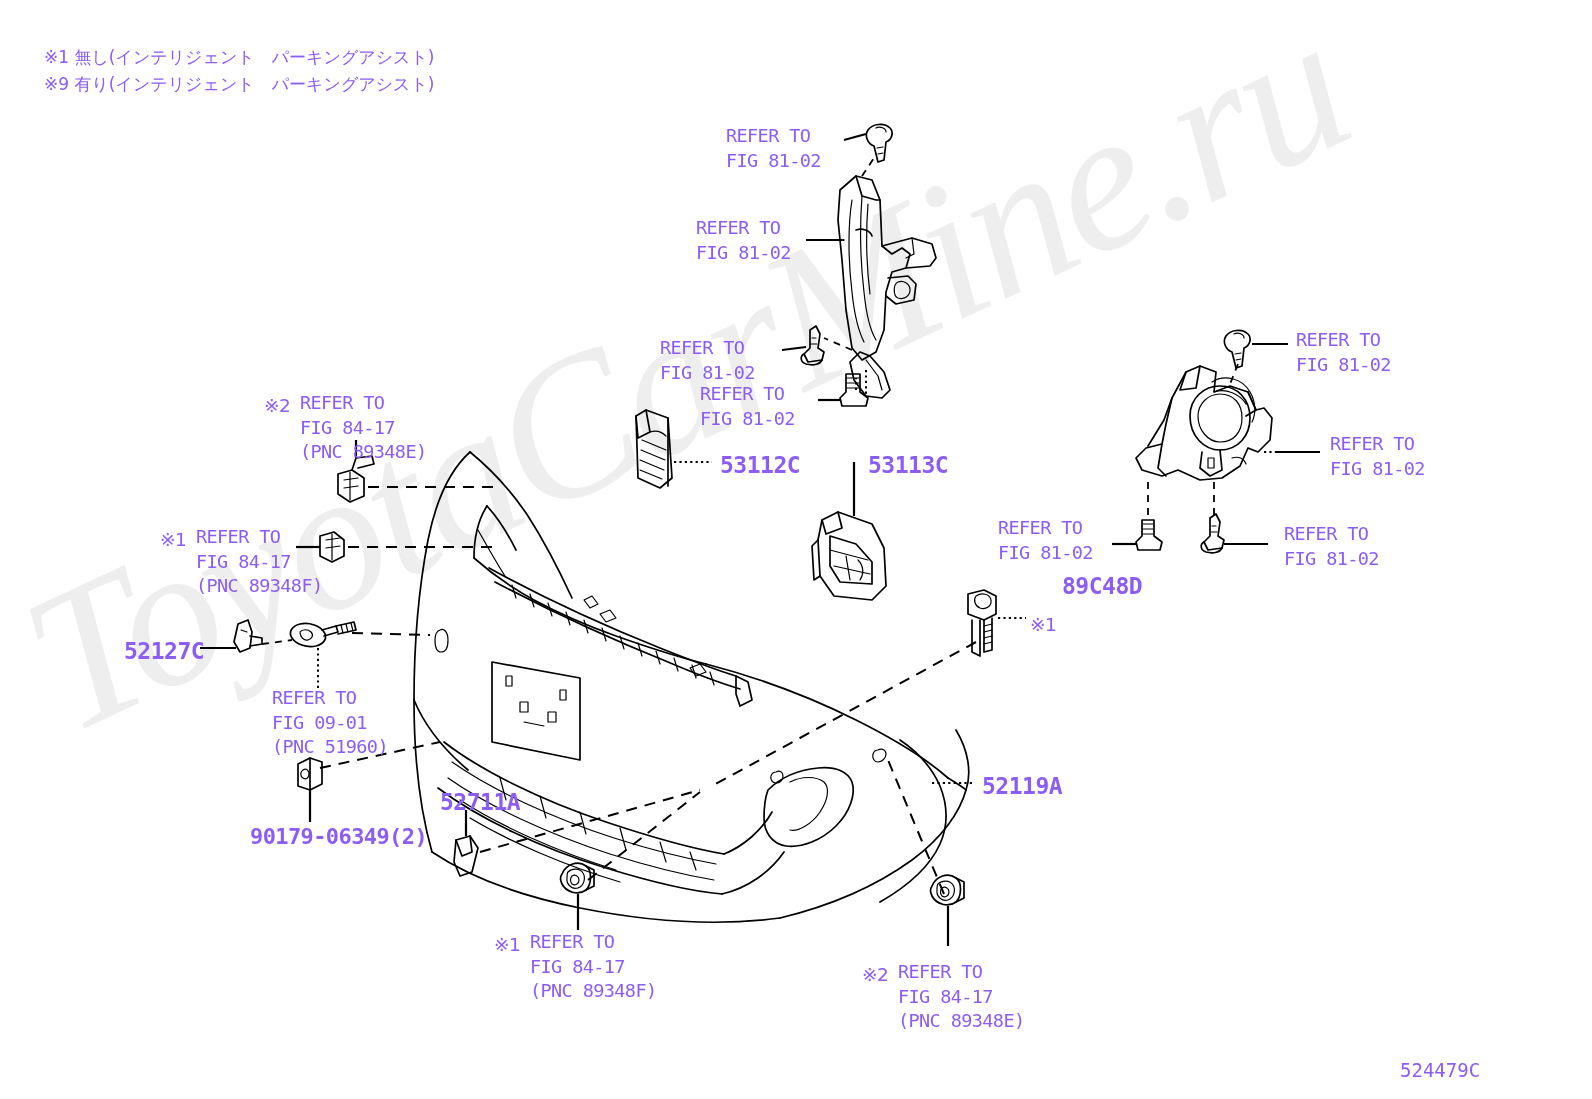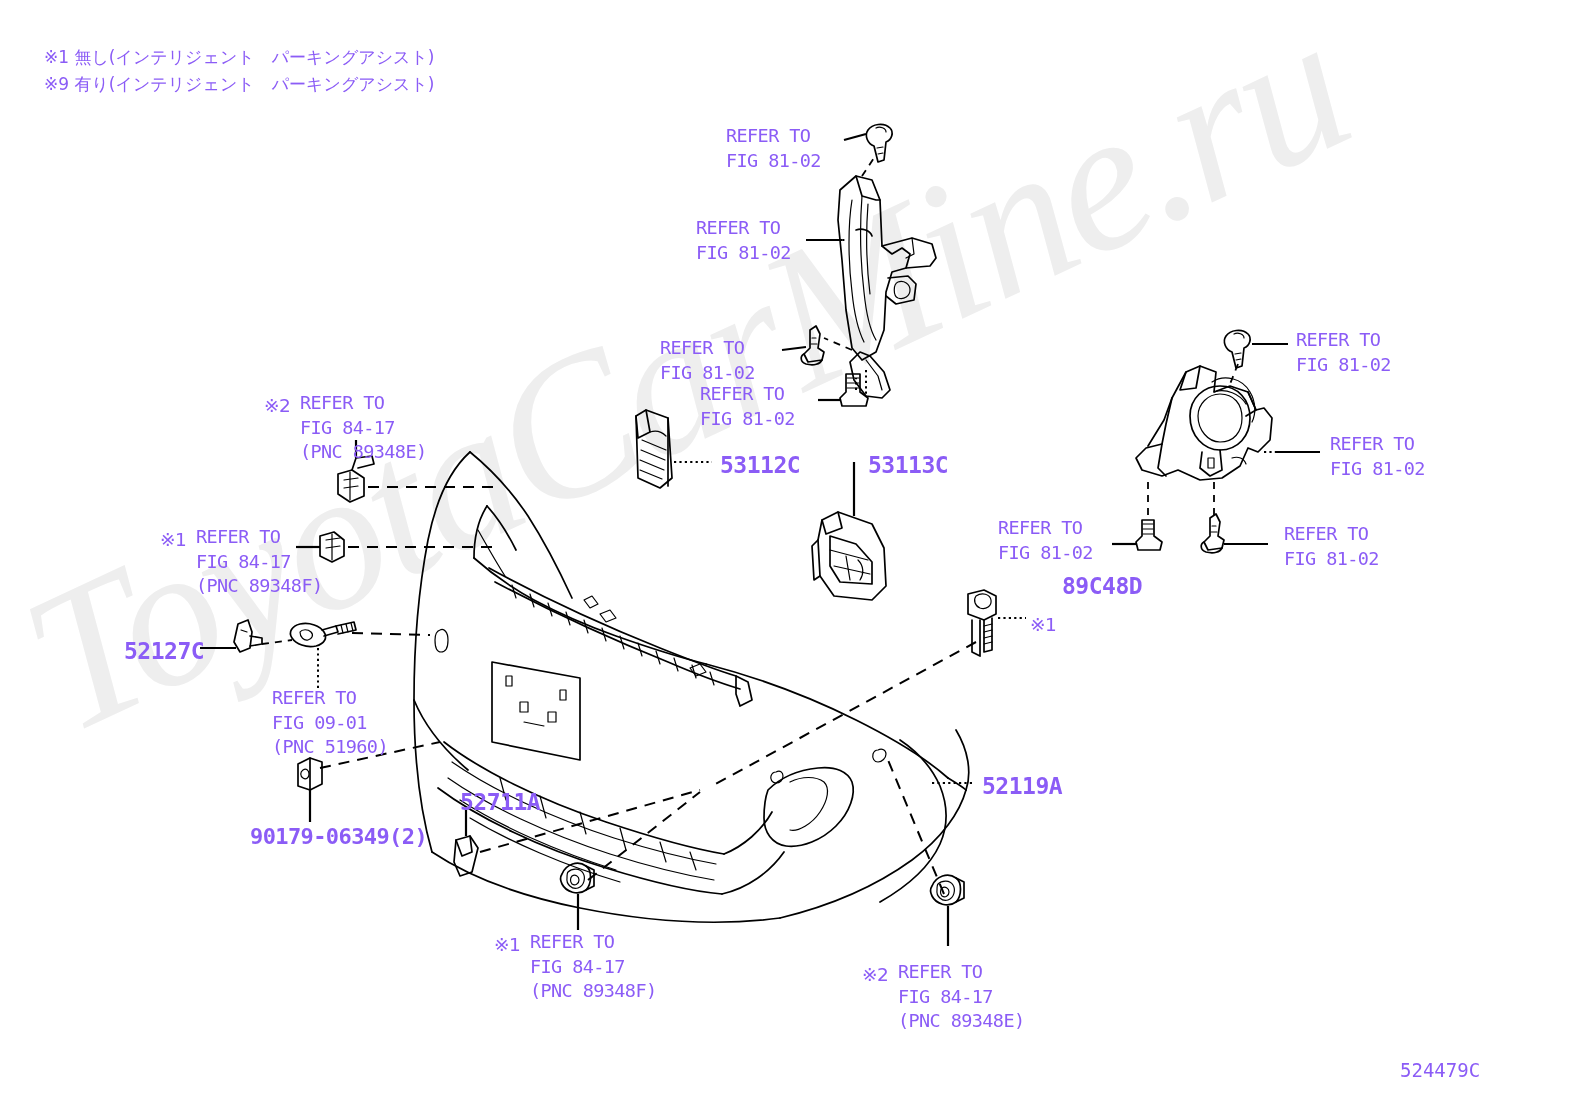--- a/index.html
+++ b/index.html
@@ -486,21 +486,21 @@
 (PNC 89348E)</div>
 
   <div class="lbl pn" style="left:720px; top:450px;">53112C</div>
 
   <div class="lbl pn" style="left:868px; top:450px;">53113C</div>
 
   <div class="lbl pn" style="left:124px; top:636px;">52127C</div>
 
   <div class="lbl pn-sm" style="left:250px; top:822px;">90179-06349(2)</div>
 
-  <div class="lbl pn" style="left:440px; top:787px;margin-left:20px;">52711A</div>
+  <div class="lbl pn" style="left:440px; top:787px;">52711A</div>
 
   <div class="lbl pn" style="left:982px; top:771px;">52119A</div>
 
   <div class="lbl ref mark" style="left:1030px; top:613px;">※1</div>
   <div class="lbl pn" style="left:1062px; top:571px;">89C48D</div>
 
   <div class="lbl figid" style="left:1400px; top:1058px;">524479C</div>
 
 </div>
 

